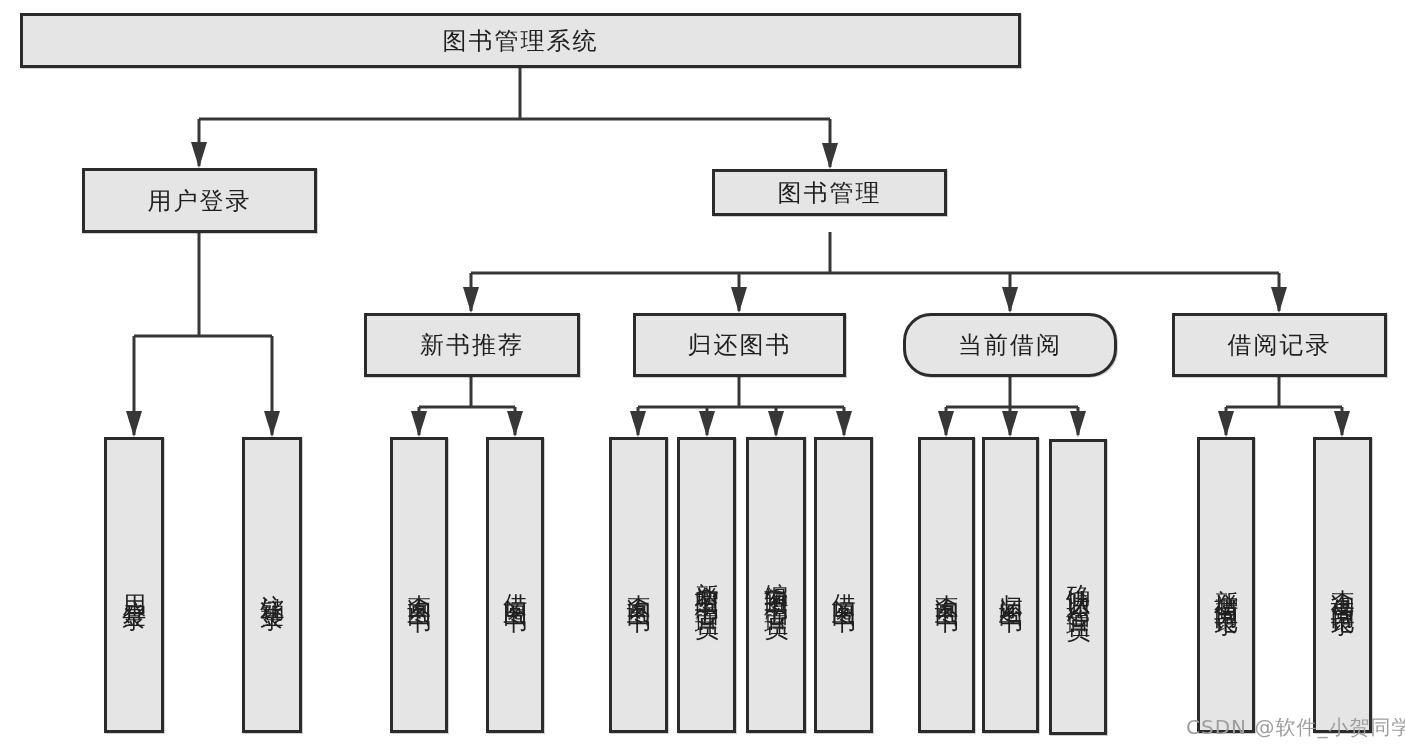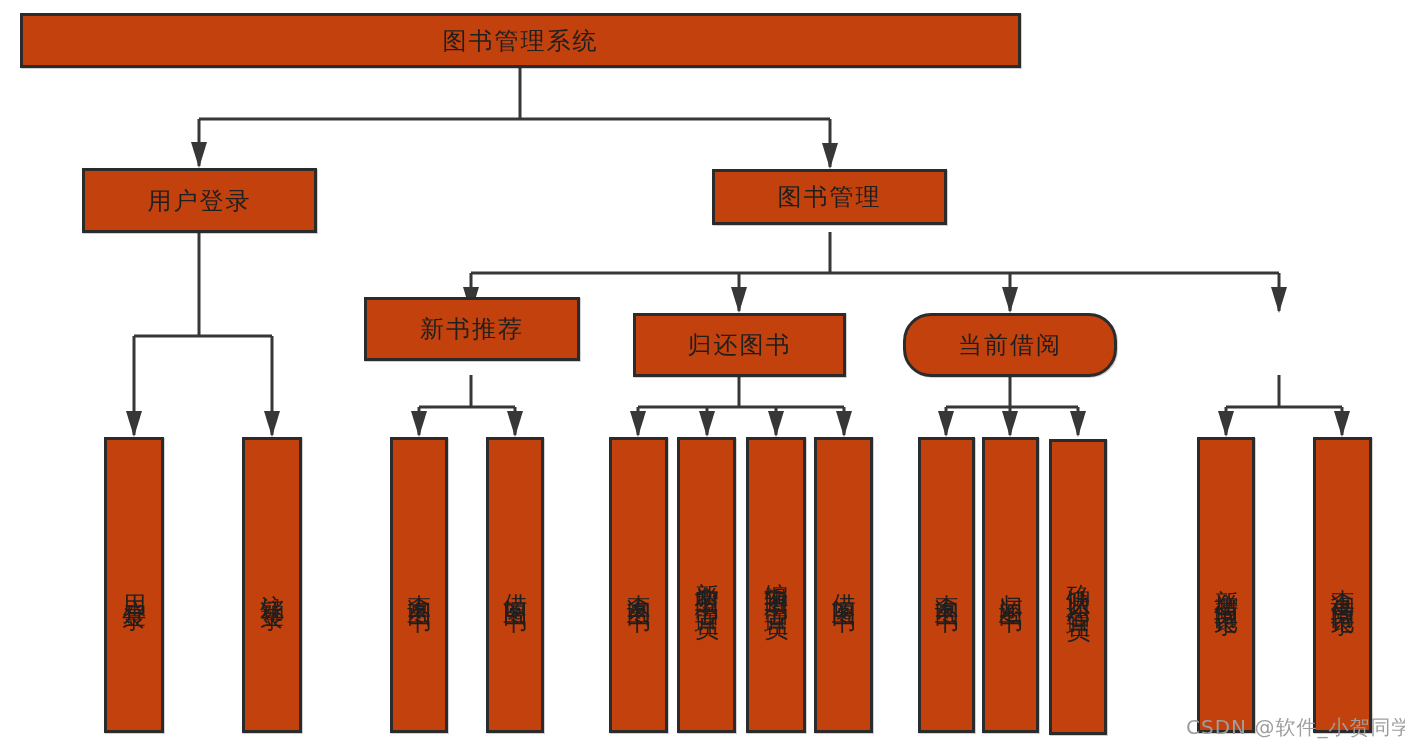--- a/index.html
+++ b/index.html
@@ -13,21 +13,21 @@
   }
   .connector-layer {
     position: absolute;
     left: 0; top: 0;
     width: 1405px; height: 747px;
   }
   .box {
     position: absolute;
     box-sizing: border-box;
     border: 3px solid #2b2b2b;
-    background: #c2410c;
+    background: #e5e5e5;
     display: flex;
     align-items: center;
     justify-content: center;
     color: #1f1f1f;
     box-shadow: 1px 1px 0 rgba(0,0,0,0.18);
   }
   .h-box {
     font-size: 24px;
     letter-spacing: 2px;
     white-space: nowrap;
@@ -116,25 +116,26 @@
       <polygon points="1002,411 1018,411 1010,437"></polygon>
       <polygon points="1070,411 1086,411 1078,437"></polygon>
       <polygon points="1218,411 1234,411 1226,437"></polygon>
       <polygon points="1334,411 1350,411 1342,437"></polygon>
     </g>
   </svg>
 
   <div class="box h-box" style="left:20px; top:13px; width:1001px; height:55px;">图书管理系统</div>
 
   <div class="box h-box" style="left:82px; top:168px; width:235px; height:65px;">用户登录</div>
-  <div class="box h-box" style="left:712px; top:169px; width:235px; height:56px;">图书管理</div>
+  <div class="box h-box" style="left:712px; top:169px; width:235px; height:47px;">图书管理</div>
 
-  <div class="box h-box" style="left:364px; top:297px; width:216px; height:64px;text-align:right;">新书推荐</div>
+  <div class="box h-box" style="left:364px; top:313px; width:216px; height:64px;text-align:right;">新书推荐</div>
   <div class="box h-box" style="left:633px; top:313px; width:213px; height:64px;">归还图书</div>
   <div class="box h-box" style="left:903px; top:313px; width:214px; height:64px;border-radius:28px;">当前借阅</div>
+  <div class="box h-box" style="left:1172px; top:313px; width:215px; height:64px;">借阅记录</div>
 
   <div class="box v-box" style="left:104px; top:437px; width:60px; height:296px;">用户登录</div>
   <div class="box v-box" style="left:242px; top:437px; width:60px; height:296px;">注销登录</div>
 
   <div class="box v-box" style="left:390px; top:437px; width:58px; height:296px;">查询图书</div>
   <div class="box v-box" style="left:486px; top:437px; width:58px; height:296px;">借阅图书</div>
 
   <div class="box v-box" style="left:609px; top:437px; width:59px; height:296px;">查询图书</div>
   <div class="box v-box" style="left:677px; top:437px; width:59px; height:296px;">新增图书（管理员）</div>
   <div class="box v-box" style="left:746px; top:437px; width:60px; height:296px;">编辑图书（管理员）</div>

